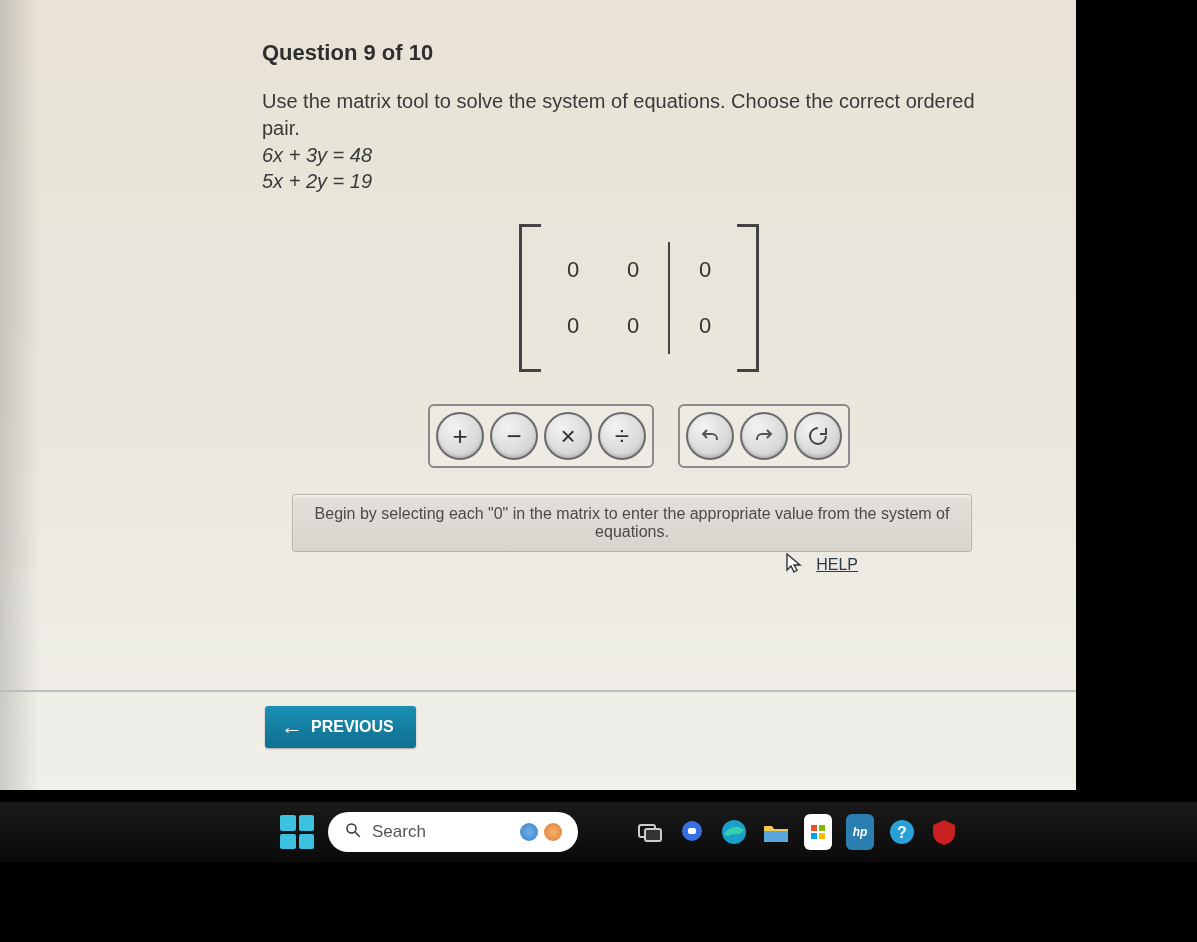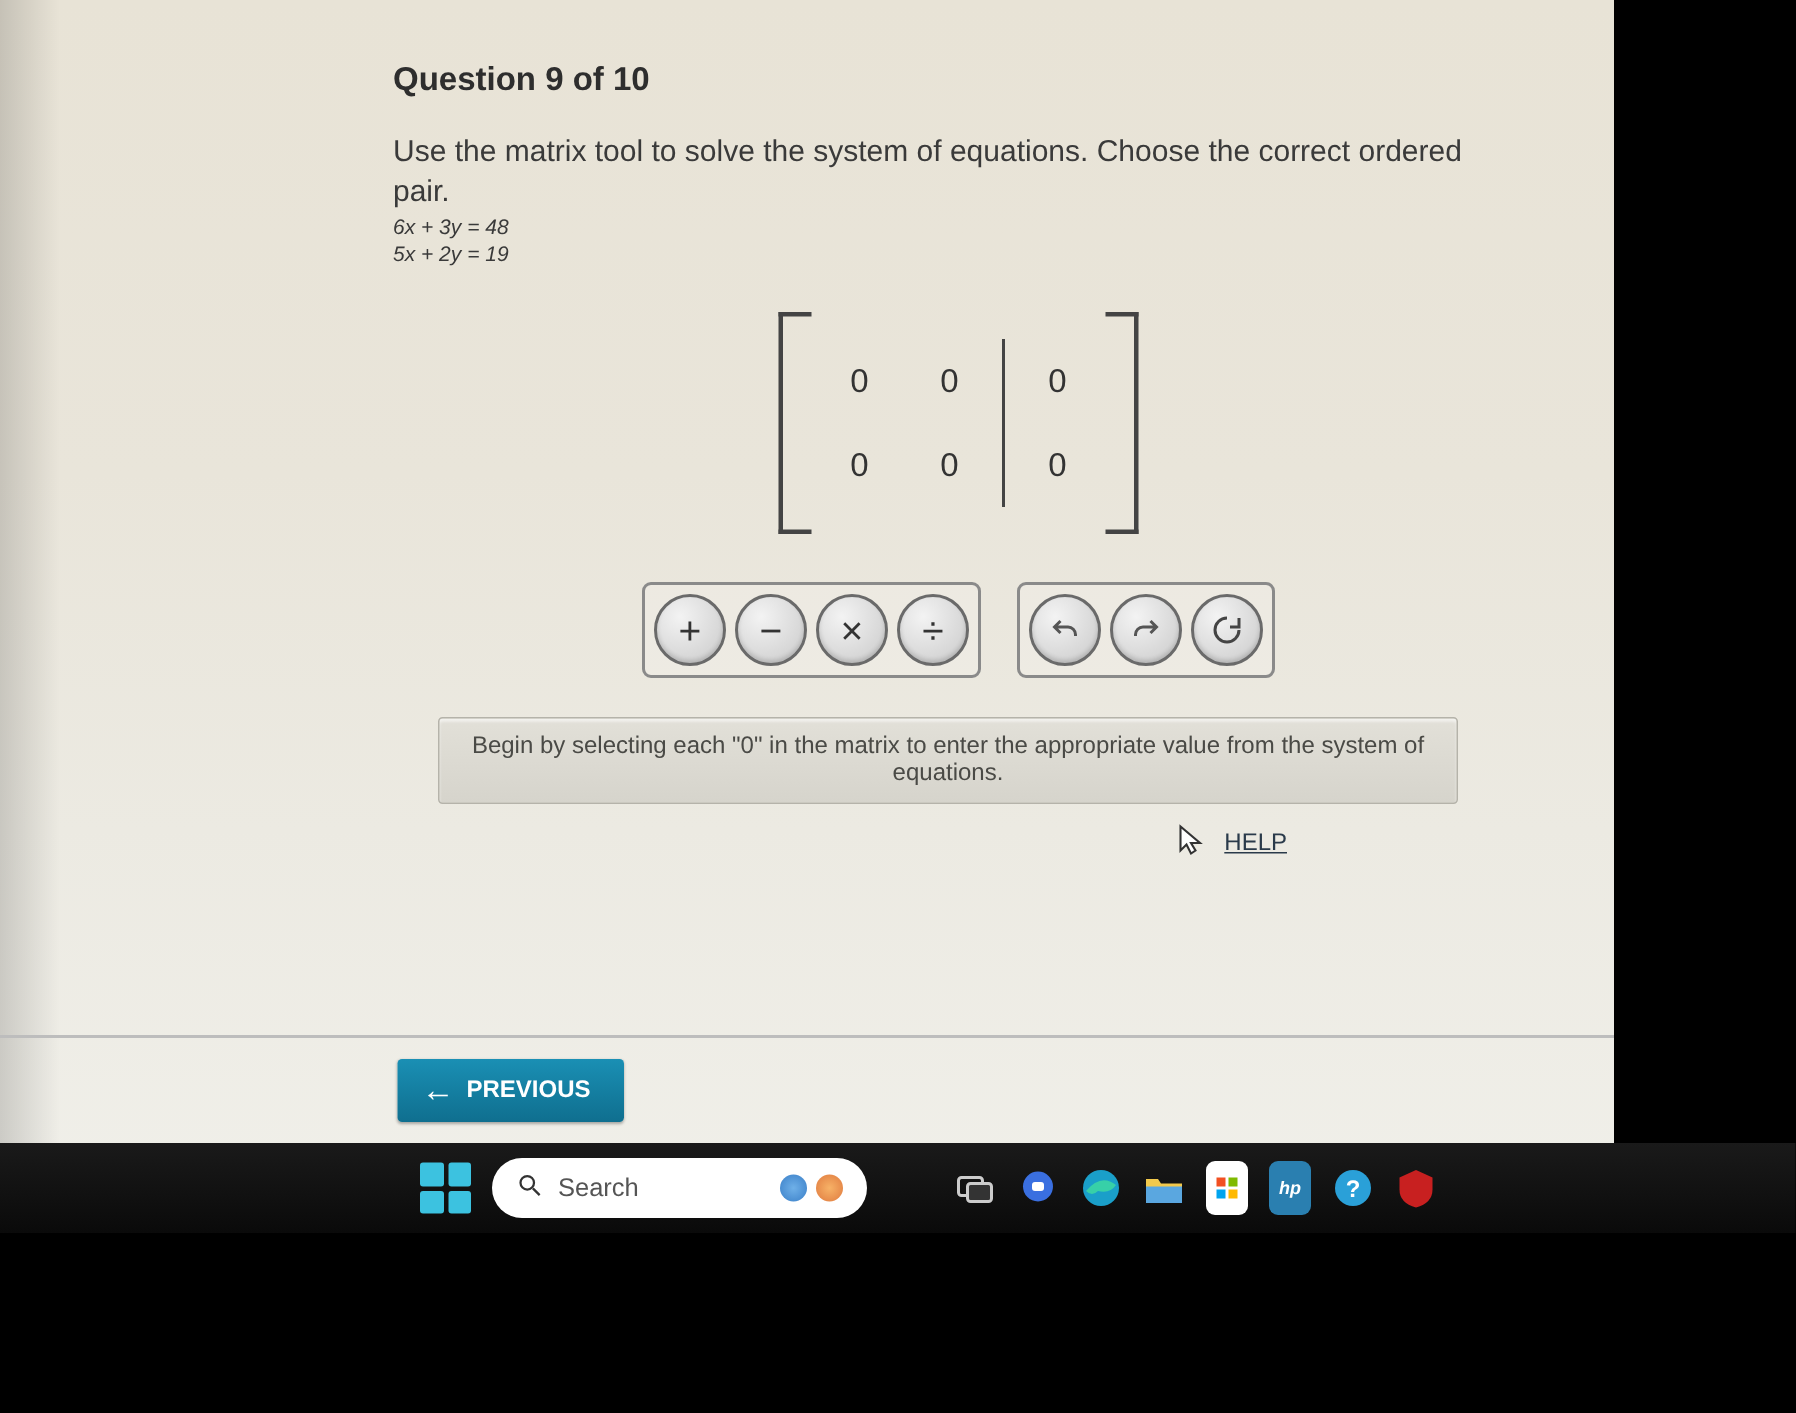--- a/index.html
+++ b/index.html
@@ -14,21 +14,21 @@
     padding: 40px 0 0 262px;
   }
   .darker-left {
     position:absolute; left:0; top:0; width:40px; height:100%;
     background: linear-gradient(90deg, rgba(0,0,0,.15), rgba(0,0,0,0));
     pointer-events:none;
   }
 
   .question-title { font-weight: bold; font-size: 22px; color:#2e2e2e; margin-bottom: 22px; }
   .prompt { font-size: 20px; color:#3a3a3a; line-height: 1.35; max-width: 720px; }
-  .eqs { font-size: 14px; color:#3a3a3a; font-style: italic; line-height: 1.3; margin-bottom: 30px; }
+  .eqs { font-size: 20px; color:#3a3a3a; font-style: italic; line-height: 1.3; margin-bottom: 30px; }
 
   .matrix-area { text-align: center; margin-left: -60px; }
   .matrix {
     display: inline-block;
     position: relative;
     padding: 10px 18px;
   }
   .bracket {
     position: absolute; top: 0; bottom: 0; width: 22px;
   }
@@ -67,39 +67,39 @@
     width: 680px;
     background: linear-gradient(#e2e0d8,#d6d4cc);
     border: 1px solid #b5b3aa;
     border-radius: 3px;
     padding: 10px 18px;
     text-align: center;
     font-size: 16px; color:#4a4a46;
     box-shadow: inset 0 2px 2px rgba(255,255,255,.6);
   }
 
-  .help-row { text-align: right; padding-right: 218px; margin-top: 13px; }
+  .help-row { text-align: right; padding-right: 218px; margin-top: 0; }
   .cursor-icon { display:inline-block; vertical-align:middle; margin-right:8px; }
   .help-link { font-size: 16px; color:#2a3a4a; text-decoration: underline; cursor:pointer; vertical-align:middle; }
 
   .bottom-divider { position:absolute; left:0; right:0; bottom:98px; height:2px; background:#bdbdbd; }
   .prev-btn {
     position: absolute; left: 265px; bottom: 42px;
     background: linear-gradient(#1a8fb4,#0f6f8f);
     color: #fff; font-weight: bold; font-size: 16px;
     padding: 12px 22px 12px 16px;
     border: none; border-radius: 3px;
     display: flex; align-items: center; gap: 8px; cursor:pointer;
     box-shadow: 0 1px 2px rgba(0,0,0,.3);
   }
   .prev-btn .arrow { font-size: 22px; line-height: 0; }
 
   
   .taskbar {
-    position: absolute; left:0; right:0; top:762px; height:60px;
+    position: absolute; left:0; right:0; top:802px; height:60px;
     background: linear-gradient(#1a1a1a,#0a0a0a);
     display:flex; align-items:center; gap:14px;
     padding: 0 18px 0 280px;
   }
   .start-btn {
     width:34px; height:34px; display:grid; grid-template-columns:1fr 1fr; grid-template-rows:1fr 1fr; gap:3px; cursor:pointer;
   }
   .start-btn div { border-radius:2px; }
   .sq1{background:#3cc2e0;} .sq2{background:#3cc2e0;} .sq3{background:#3cc2e0;} .sq4{background:#3cc2e0;}
   .search-pill {

